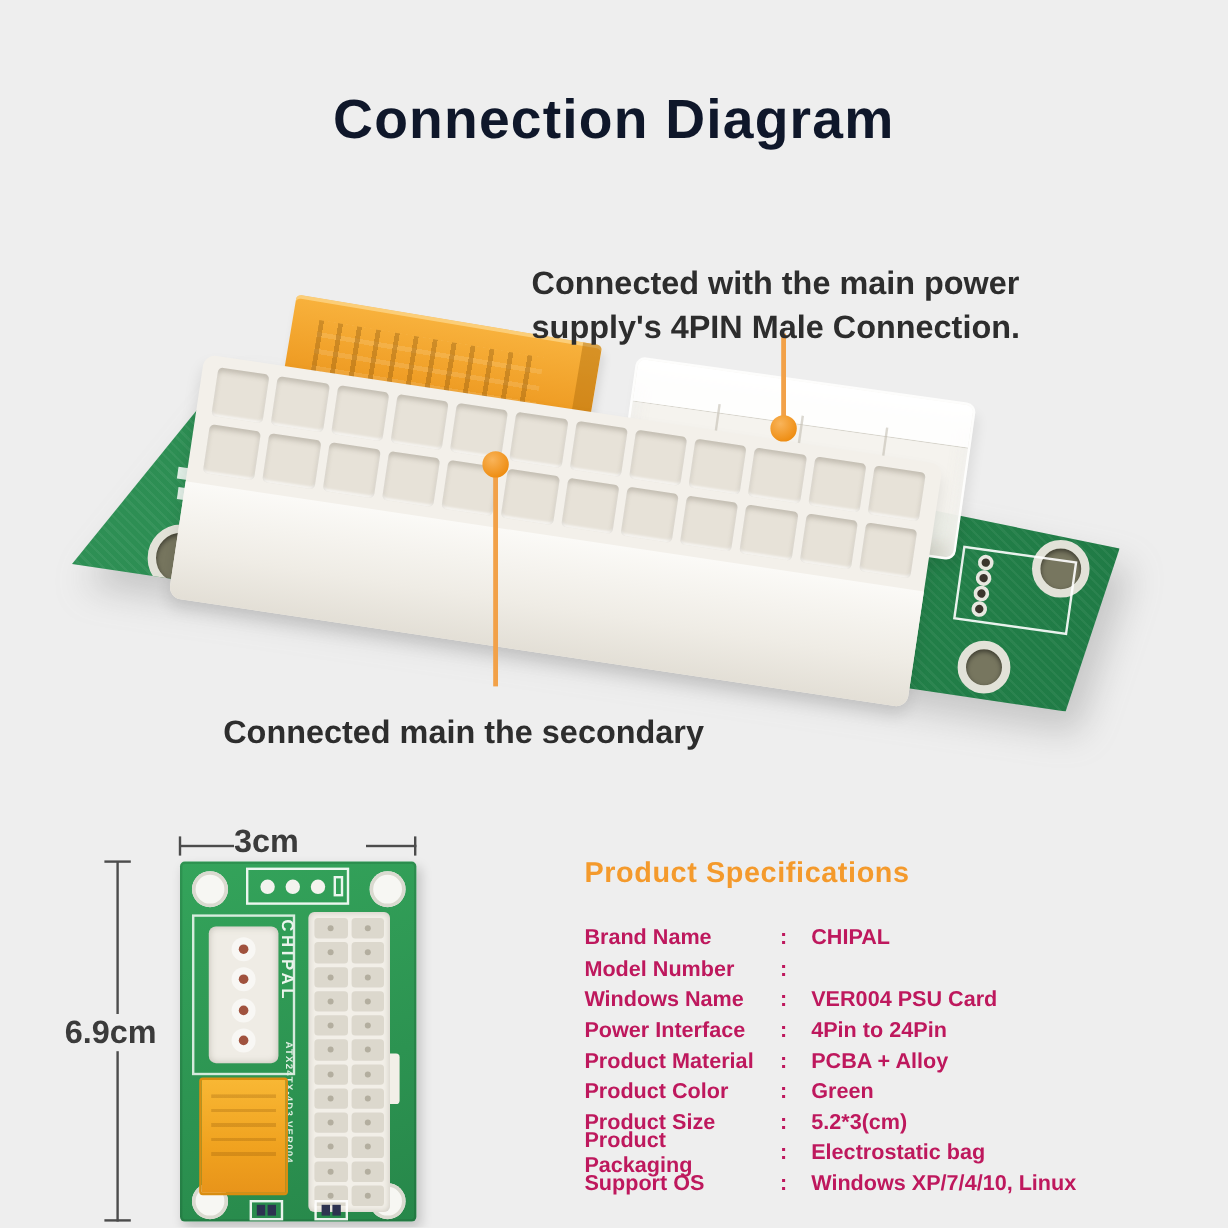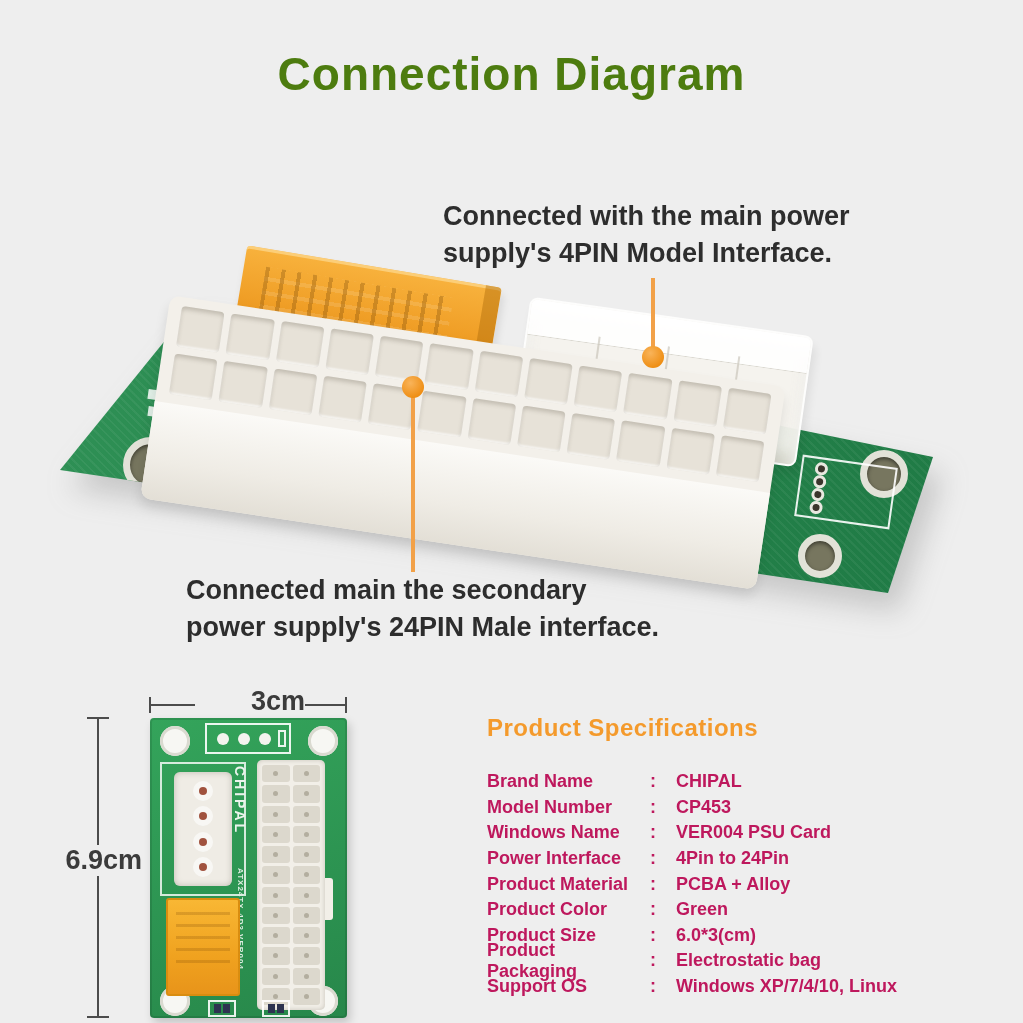--- a/index.html
+++ b/index.html
@@ -6,23 +6,23 @@
   html,body { width:1023px; height:1023px; }
   body {
     font-family:"Liberation Sans", sans-serif;
     background:#eeeeee;
     overflow:hidden;
   }
   .canvas { position:relative; width:1023px; height:1023px; background:#eeeeee; }
 
   
   .page-title {
-    position:absolute; left:0; top:47px; width:1023px;
+    position:absolute; left:0; top:72px; width:1023px;
     text-align:center; font-size:46px; font-weight:800;
-    color:#4d7c0f; letter-spacing:1px;
+    color:#0f172a; letter-spacing:1px;
   }
 
   
   .board-wrap { position:absolute; left:0; top:0; filter:drop-shadow(10px 18px 14px rgba(110,110,110,0.30)); }
   .board-shape {
     position:absolute; left:40px; top:295px; width:900px; height:320px;
     background:linear-gradient(105deg,#2f9156 0%,#27874d 45%,#1f7a45 100%);
     clip-path:polygon(153px 11px, 893px 162px, 848px 298px, 20px 175px);
   }
   .board-shape .texture {
@@ -87,27 +87,27 @@
   .molex-pin {
     position:absolute; width:23px; height:23px; border-radius:50%;
     background:radial-gradient(circle at 35% 30%, #fbfbfb, #bcbcbc 45%, #7e7e7e 78%, #696969);
     box-shadow:0 2px 3px rgba(0,0,0,0.28);
   }
 
   .callout-line { position:absolute; width:4px; background:#f2a148; z-index:6; }
   .callout-dot  { position:absolute; width:22px; height:22px; border-radius:50%; z-index:7;
     background:radial-gradient(circle at 38% 32%, #f9b45a, #ee8d12 75%); }
 
-  .annotation { position:absolute; z-index:8; font-size:27px; font-weight:700; color:#2d2d2d; line-height:37px; }
+  .annotation { position:absolute; z-index:8; font-size:27px; font-weight:700; color:#2d2d2d; line-height:37px;margin-top:20px; }
   .annotation-main { left:443px; top:198px; }
   .annotation-secondary { left:186px; top:572px; }
 
   
   .dim-line { position:absolute; background:#4c4c4c; }
-  .dim-label { position:absolute; background:#eeeeee; text-align:right; font-size:27px; font-weight:700; color:#3b3b3b; }
+  .dim-label { position:absolute; background:#eeeeee; text-align:left; font-size:27px; font-weight:700; color:#3b3b3b; }
 
   .pcb2 {
     position:absolute; left:150px; top:718px; width:197px; height:300px;
     background:linear-gradient(160deg,#34a45b 0%,#2c9351 60%,#27874a 100%);
     border-radius:4px; box-shadow:inset 0 0 0 2px rgba(0,0,0,0.10), 3px 5px 10px rgba(0,0,0,0.18);
   }
   .pcb2 .hole2 { position:absolute; width:30px; height:30px; border-radius:50%; background:#f7f7f3; box-shadow:inset 0 0 0 3px #dadad0; }
   .topconn { position:absolute; left:55px; top:5px; width:86px; height:31px; border:2px solid rgba(255,255,255,0.9);
     display:flex; align-items:center; justify-content:space-around; padding:0 14px 0 6px; }
   .topconn i { width:12px; height:12px; border-radius:50%; background:#f3f3ee; }
@@ -215,25 +215,24 @@
       <div class="atx24-front"></div>
     </div>
 
     <div class="callout-line" style="left:651px; top:278px; height:74px"></div>
     <div class="callout-dot" style="left:642px; top:346px"></div>
     <div class="callout-line" style="left:411px; top:392px; height:180px"></div>
     <div class="callout-dot" style="left:402px; top:376px"></div>
 
     <div class="annotation annotation-main">
       <div>Connected with the main power</div>
-      <div>supply's 4PIN Model Interface.</div>
+      <div>supply's 4PIN Male Connection.</div>
     </div>
     <div class="annotation annotation-secondary">
       <div>Connected main the secondary</div>
-      <div>power supply's 24PIN Male interface.</div>
     </div>
   </div>
 
   <div>
     <div class="dim-line" style="left:150px; top:704px; width:197px; height:2px"></div>
     <div class="dim-line" style="left:149px; top:697px; width:2px; height:16px"></div>
     <div class="dim-line" style="left:345px; top:697px; width:2px; height:16px"></div>
     <div class="dim-label" style="left:195px; top:686px; width:110px">3cm</div>
 
     <div class="dim-line" style="left:97px; top:718px; width:2px; height:300px"></div>
@@ -310,21 +309,20 @@
     <div class="specs-heading">Product Specifications</div>
     <div class="specs-rows">
       <div class="spec-row">
         <span class="spec-label">Brand Name</span>
         <span class="spec-colon">:</span>
         <span class="spec-value">CHIPAL</span>
       </div>
       <div class="spec-row">
         <span class="spec-label">Model Number</span>
         <span class="spec-colon">:</span>
-        <span class="spec-value">CP453</span>
       </div>
       <div class="spec-row">
         <span class="spec-label">Windows Name</span>
         <span class="spec-colon">:</span>
         <span class="spec-value">VER004 PSU Card</span>
       </div>
       <div class="spec-row">
         <span class="spec-label">Power Interface</span>
         <span class="spec-colon">:</span>
         <span class="spec-value">4Pin to 24Pin</span>
@@ -335,21 +333,21 @@
         <span class="spec-value">PCBA + Alloy</span>
       </div>
       <div class="spec-row">
         <span class="spec-label">Product Color</span>
         <span class="spec-colon">:</span>
         <span class="spec-value">Green</span>
       </div>
       <div class="spec-row">
         <span class="spec-label">Product Size</span>
         <span class="spec-colon">:</span>
-        <span class="spec-value">6.0*3(cm)</span>
+        <span class="spec-value">5.2*3(cm)</span>
       </div>
       <div class="spec-row">
         <span class="spec-label">Product Packaging</span>
         <span class="spec-colon">:</span>
         <span class="spec-value">Electrostatic bag</span>
       </div>
       <div class="spec-row">
         <span class="spec-label">Support OS</span>
         <span class="spec-colon">:</span>
         <span class="spec-value">Windows XP/7/4/10, Linux</span>

